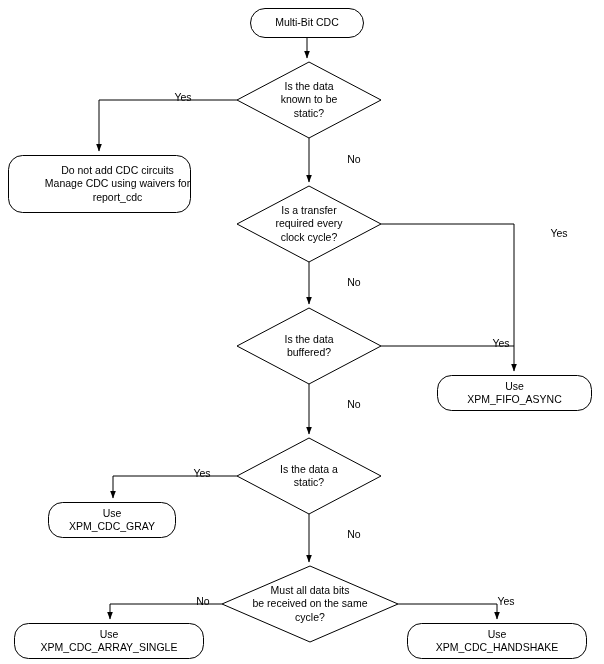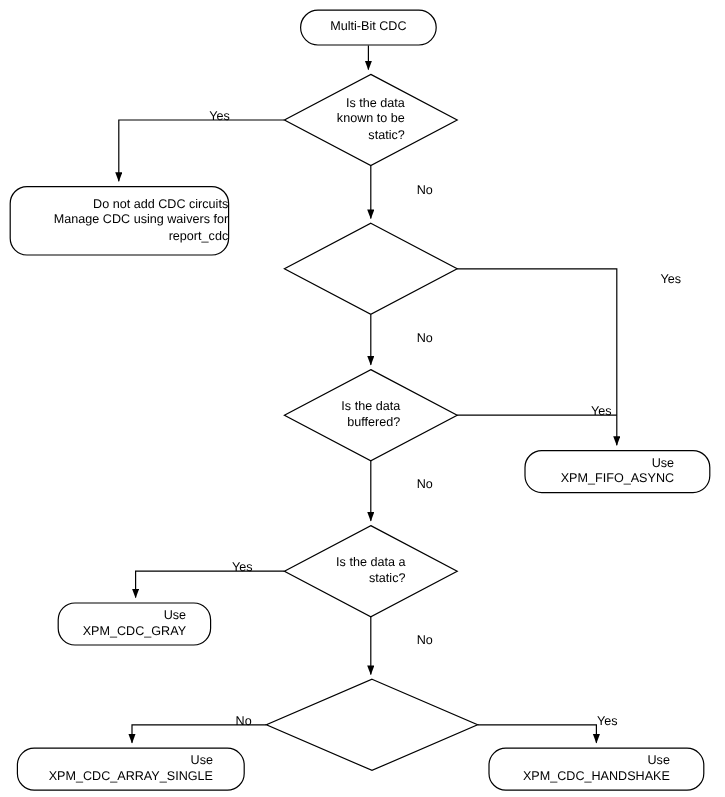--- a/index.html
+++ b/index.html
@@ -20,21 +20,21 @@
     left: 0;
     top: 0;
     width: 604px;
     height: 664px;
   }
   .node-text {
     position: absolute;
     display: flex;
     align-items: center;
     justify-content: center;
-    text-align: right;
+    text-align: center;
     font-size: 10.5px;
     color: #000000;
     line-height: 1.28;
     white-space: pre-line;
     pointer-events: none;
   }
   .edge-label {
     position: absolute;
     font-size: 10.5px;
     color: #000000;
@@ -104,33 +104,39 @@
   <div class="node-text" style="left:250px; top:8px; width:114px; height:30px;">Multi-Bit CDC</div>
 
   <div class="node-text" style="left:237px; top:62px; width:144px; height:76px;">Is the data
 known to be
 static?</div>
 
   <div class="node-text" style="left:8px; top:155px; width:219px; height:58px;">Do not add CDC circuits
 Manage CDC using waivers for
 report_cdc</div>
 
+  <div class="node-text" style="left:237px; top:186px; width:144px; height:76px;">Is a transfer
+required every
+clock cycle?</div>
 
   <div class="node-text" style="left:237px; top:308px; width:144px; height:76px;">Is the data
 buffered?</div>
 
   <div class="node-text" style="left:437px; top:375px; width:155px; height:36px;">Use
 XPM_FIFO_ASYNC</div>
 
   <div class="node-text" style="left:237px; top:438px; width:144px; height:76px;">Is the data a
 static?</div>
 
   <div class="node-text" style="left:48px; top:502px; width:128px; height:36px;">Use
 XPM_CDC_GRAY</div>
 
+  <div class="node-text" style="left:226px; top:566px; width:168px; height:76px;">Must all data bits
+be received on the same
+cycle?</div>
 
   <div class="node-text" style="left:14px; top:623px; width:190px; height:36px;">Use
 XPM_CDC_ARRAY_SINGLE</div>
 
   <div class="node-text" style="left:407px; top:623px; width:180px; height:36px;">Use
 XPM_CDC_HANDSHAKE</div>
 
   <div class="edge-label" style="left:124px; top:92px; width:24px;">Yes</div>
 
   <div class="edge-label" style="left:297px; top:154px; width:20px;">No</div>

